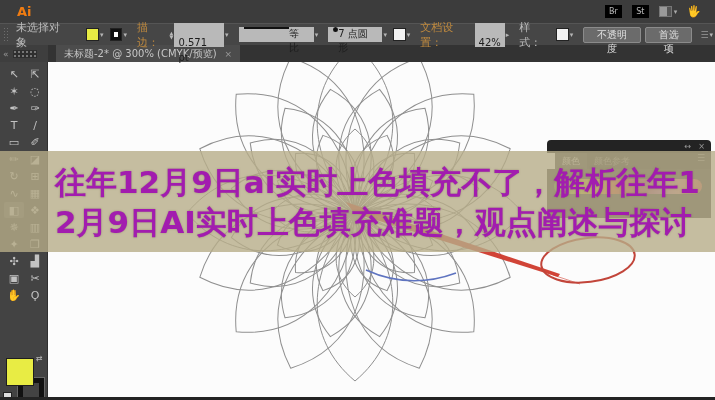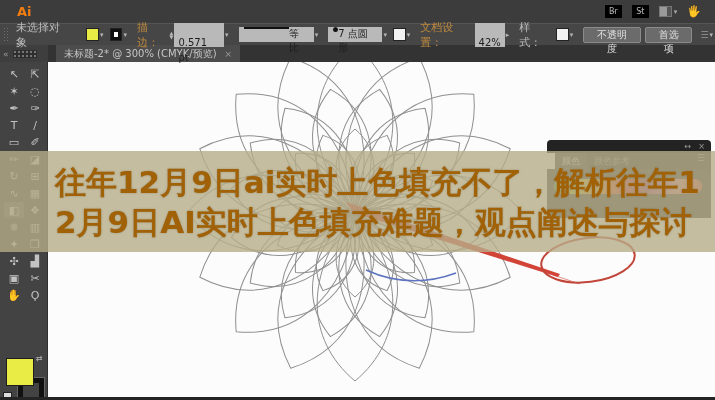--- a/index.html
+++ b/index.html
@@ -79,21 +79,21 @@
   .spectrum { position:absolute; left:7px; top:10px; width:148px; height:15px; border-radius:8px;
     background:linear-gradient(90deg,#5da23f 0%,#b9c23b 14%,#e0a93a 28%,#d85c33 40%,#c03a44 50%,
       #9c4470 62%,#bb6ba0 72%,#d98f92 84%,#cc5f4e 100%); }
   .spectrum-knob { position:absolute; left:12px; top:13px; width:9px; height:9px; border:2px solid #f0f0f0;
     border-radius:50%; background:transparent; }
 
   
   .banner { position:absolute; left:0; top:151px; width:715px; height:101px;
     background:rgba(182,172,136,0.80); z-index:20; display:flex; flex-direction:column;
     justify-content:center; padding-left:55px; }
-  .banner-line { color:#a16207; font-weight:bold; font-size:31px; line-height:40px;
+  .banner-line { color:#a21caf; font-weight:bold; font-size:31px; line-height:40px;
     letter-spacing:0px; white-space:nowrap; text-shadow:0 0 2px rgba(120,110,80,0.6); }
 </style>
 </head>
 <body>
 
 <div id="app">
 
   <div class="menubar">
     <span class="ai-logo">Ai</span>
     <div class="menubar-right">

